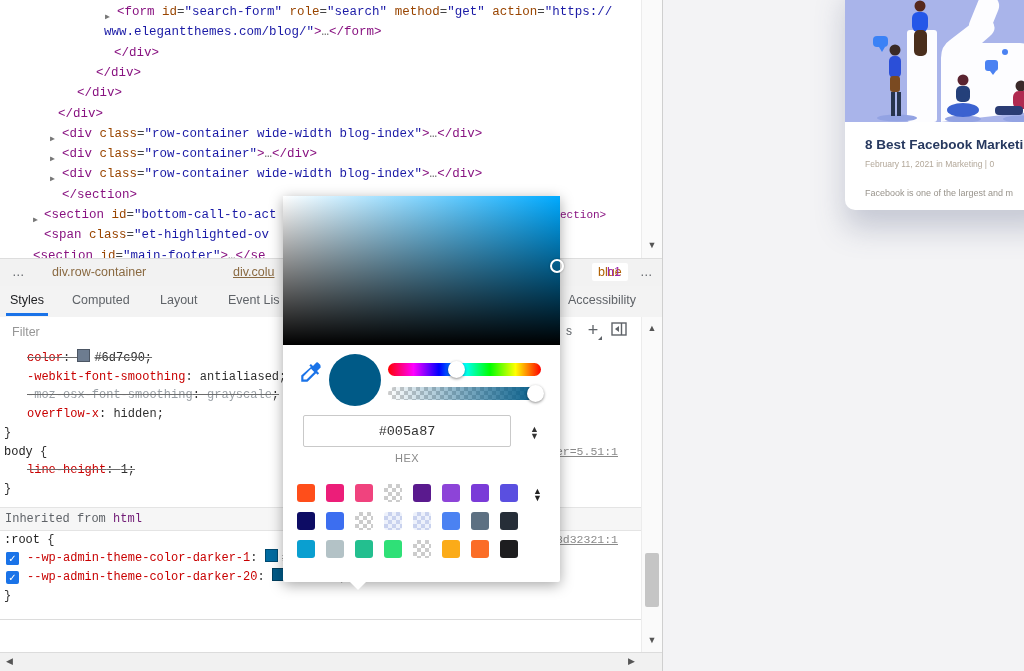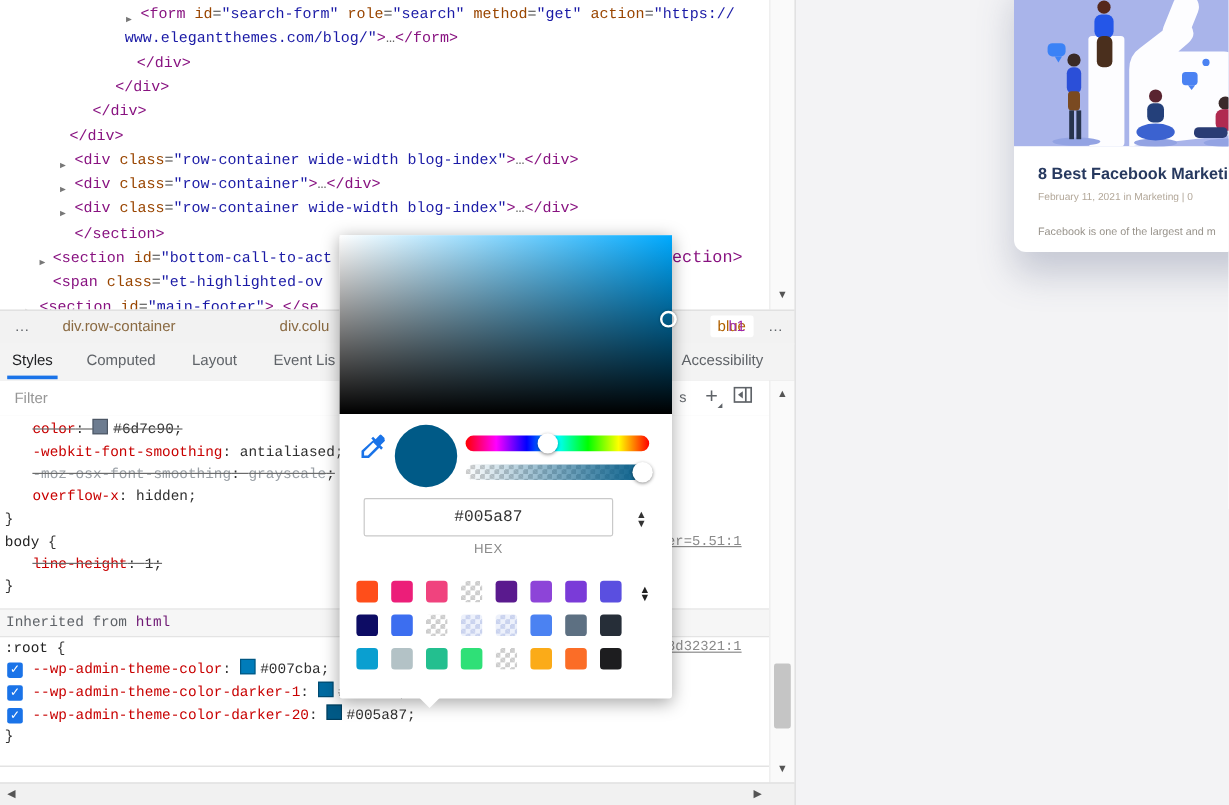--- a/index.html
+++ b/index.html
@@ -21,21 +21,21 @@
             border-right:1px solid #cfcfcf;}
 
   
   .elements-pane{position:absolute;left:0;top:0;width:641px;height:258px;overflow:hidden;background:#fff;}
   .code-line{position:absolute;white-space:nowrap;font-family:"Liberation Mono",monospace;
              font-size:12.5px;line-height:20px;color:#333;}
   .tree-arrow{position:absolute;top:5px;font-size:8px;color:#777;}
   .tk-tag{color:#881280}.tk-attr{color:#994500}.tk-val{color:#1a1aa6}
   .tk-eq{color:#444}.tk-dots{color:#666}
   .code-tail{position:absolute;left:560px;top:205px;font-family:"Liberation Mono",monospace;
-             font-size:14px;line-height:20px;color:#881280;}
+             font-size:11px;line-height:20px;color:#881280;}
 
   
   .vscroll{position:absolute;width:20px;background:#fafafa;border-left:1px solid #ececec;}
   .vs-el{left:641px;top:0;height:258px;}
   .vs-st{left:641px;top:317px;height:335px;}
   .sb-arrow{position:absolute;left:0;width:20px;text-align:center;color:#555;font-size:9px;}
   .sb-thumb{position:absolute;left:3px;width:14px;background:#c5c5c5;border-radius:2px;}
   .hscroll{position:absolute;left:0;top:652px;width:662px;height:19px;background:#f1f1f1;border-top:1px solid #dcdcdc;}
   .hs-arrow{position:absolute;top:3px;color:#555;font-size:9px;}
 
@@ -199,21 +199,21 @@
     </div>
 
     <div class="vscroll vs-el">
       <span class="sb-arrow" style="top:240px">▼</span>
     </div>
 
     <div class="crumbs-bar">
         <span class="crumb crumb-dots" style="left: 12px;">…</span>
         <span class="crumb" style="left: 52px;">div.row-container</span>
         <span class="crumb" style="left: 170px; margin-top: 41px;">div.row</span>
-        <span class="crumb" style="left: 233px;">div.colu</span>
+        <span class="crumb" style="left: 233px; text-decoration: underline;">div.colu</span>
         <span class="crumb crumb-blue crumb-hl" style="left: 598px; text-align: right;">blue</span>
         <span class="crumb crumb-h1" style="left: 607px; text-align: right;">h1</span>
         <span class="crumb crumb-dots" style="left: 640px;">…</span>
       </div>
 
     <div class="tabs-bar">
         <span class="tab active" style="left: 10px;">Styles</span>
         <span class="tab" style="left: 72px;">Computed</span>
         <span class="tab" style="left: 160px;">Layout</span>
         <span class="tab" style="left: 228px;">Event Lis</span>
@@ -243,21 +243,21 @@
             <div class="rule-line">}</div>
           </div>
           <div class="rule">
             <div class="rule-line"><span class="sel">body</span> {<span class="css-link">ver=5.51:1</span></div>
             <div class="decl"><span class="struck"><span class="prop">line-height</span>: <span class="val">1</span>;</span></div>
             <div class="rule-line">}</div>
           </div>
           <div class="inh-band">Inherited from <span class="inh-ref">html</span></div>
           <div class="rule">
             <div class="rule-line"><span class="sel">:root</span> {<span class="css-link">e8d32321:1</span></div>
-            <div class="decl"><span class="cbx">✓</span><span><span class="prop">--wp-admin-theme-color</span>: <span class="swatch" style="background: rgb(0, 124, 186);"></span><span class="val">#007cba</span>;</span></div>
+            <div class="decl"><span class="cbx">✓</span></div>
             <div class="decl"><span class="cbx">✓</span><span><span class="prop">--wp-admin-theme-color-darker-1</span>: <span class="swatch" style="background: rgb(0, 107, 161);"></span><span class="val">#006ba1</span>;</span></div>
             <div class="decl"><span class="cbx">✓</span><span><span class="prop">--wp-admin-theme-color-darker-20</span>: <span class="swatch" style="background: rgb(0, 90, 135);"></span><span class="val">#005a87</span>;</span></div>
             <div class="rule-line">}</div>
           </div>
         </div>
       <div class="pane-divider"></div>
     </div>
 
     <div class="vscroll vs-st">
       <span class="sb-arrow" style="top:6px">▲</span>

